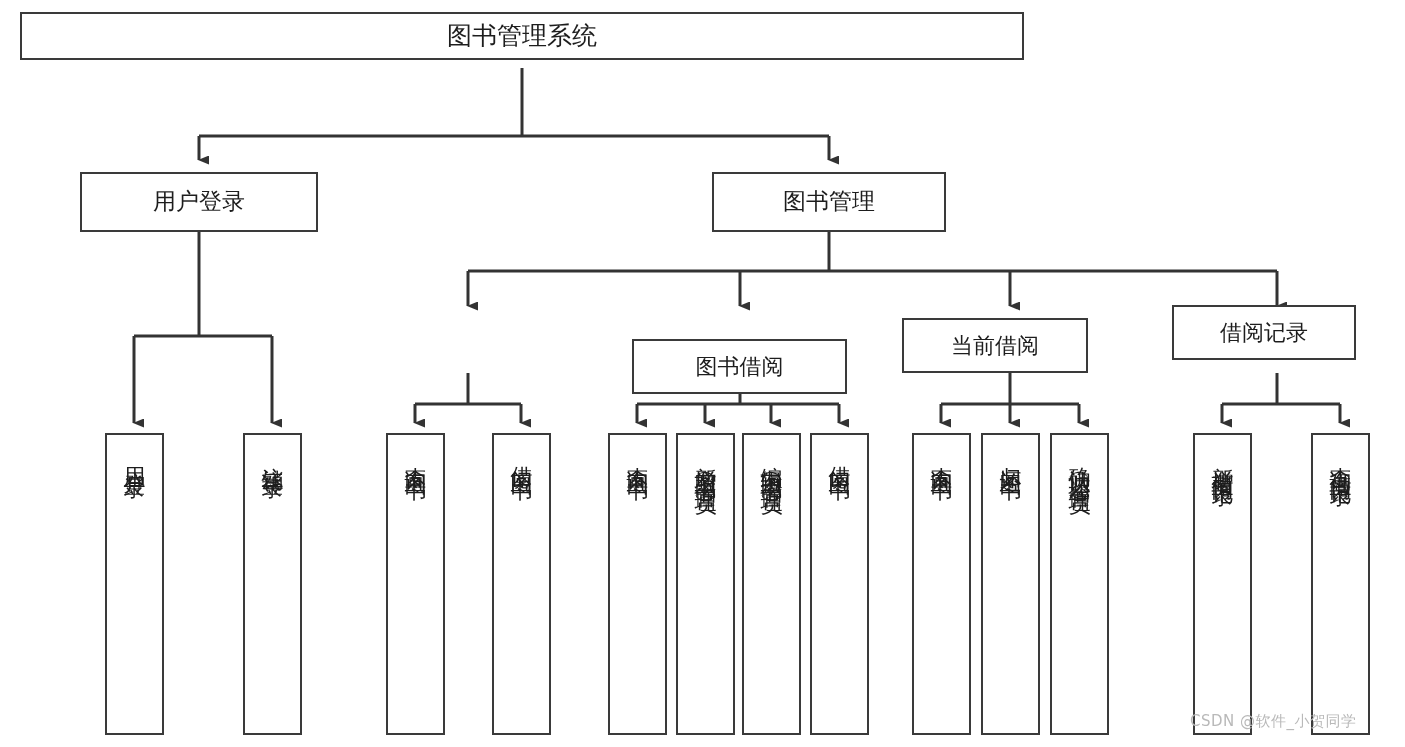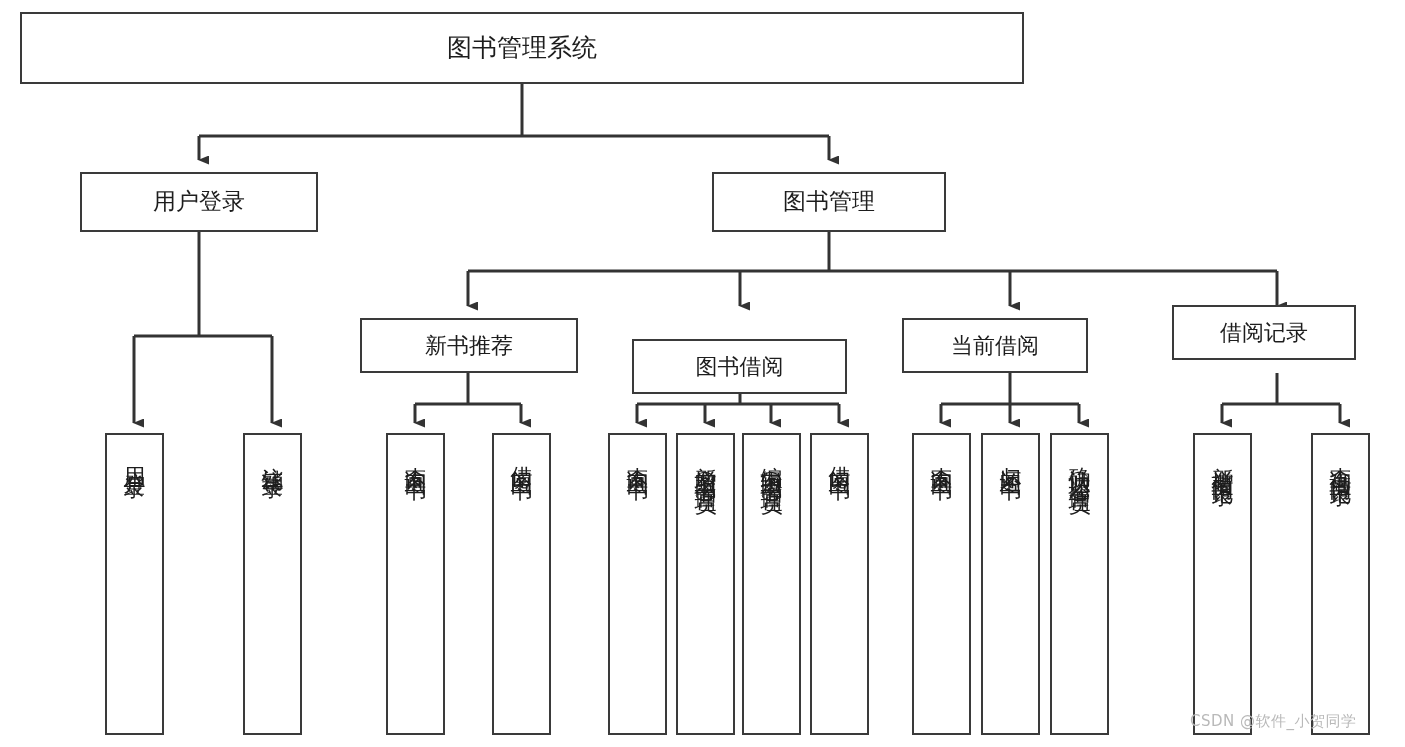--- a/index.html
+++ b/index.html
@@ -115,34 +115,31 @@
       <path d="M1010,404 L1010,423" marker-end="url(#arrowhead)"></path>
       <path d="M1079,404 L1079,423" marker-end="url(#arrowhead)"></path>
 
       <path d="M1277,373 L1277,404"></path>
       <path d="M1222,404 L1340,404"></path>
       <path d="M1222,404 L1222,423" marker-end="url(#arrowhead)"></path>
       <path d="M1340,404 L1340,423" marker-end="url(#arrowhead)"></path>
     </g>
   </svg>
 
-  <div class="node level-0" style="left:20px; top:12px; width:1004px; height:72px;">
+  <div class="node level-0" style="left:20px; top:12px; width:1004px; height:48px;">
     <span class="node-label">图书管理系统</span>
   </div>
 
   <div class="node level-1" style="left:80px; top:172px; width:238px; height:60px;">
     <span class="node-label">用户登录</span>
   </div>
   <div class="node level-1" style="left:712px; top:172px; width:234px; height:60px;">
     <span class="node-label">图书管理</span>
   </div>
 
-  <div class="node level-2" style="left:360px; top:318px; width:218px; height:55px;">
-    <span class="node-label">新书推荐</span>
-  </div>
   <div class="node level-2" style="left:632px; top:318px; width:215px; height:55px;margin-top:21px;">
     <span class="node-label">图书借阅</span>
   </div>
   <div class="node level-2" style="left:902px; top:318px; width:186px; height:55px;">
     <span class="node-label">当前借阅</span>
   </div>
   <div class="node level-2" style="left:1172px; top:305px; width:184px; height:55px;">
     <span class="node-label">借阅记录</span>
   </div>
 

